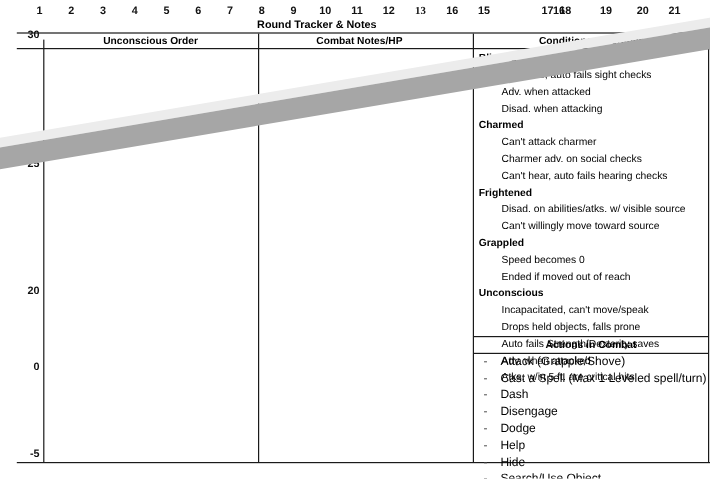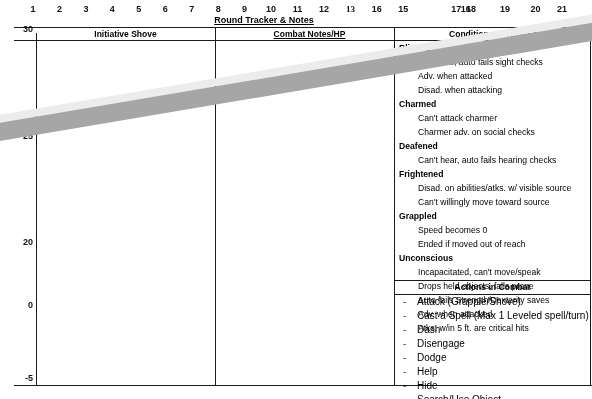--- a/index.html
+++ b/index.html
@@ -41,21 +41,20 @@
   
   #sheet-title {
     position: absolute;
     left: 0;
     top: 14px;
     width: 528px;
     text-align: center;
     font-size: 9px;
     font-weight: bold;
     line-height: 12px;
-    text-decoration: underline;
   }
 
   
   #frame {
     position: absolute;
     left: 14px;
     top: 27px;
     width: 578px;
     height: 358px;
     border-top: 1.6px solid #1a1a1a;
@@ -73,21 +72,21 @@
   .col-head-cell {
     position: absolute;
     top: 0;
     height: 12px;
     line-height: 12px;
     font-size: 8.5px;
     font-weight: bold;
     text-align: center;
   }
   .col-head-cell.c1 { left: 22px;  width: 179px; }
-  .col-head-cell.c2 { left: 206px; width: 179px; text-decoration: underline; }
+  .col-head-cell.c2 { left: 196px; width: 179px; }
   .col-head-cell.c3 { left: 380px; width: 198px; }
 
   
   .vrule {
     position: absolute;
     top: 28px;
     width: 1.3px;
     height: 357px;
     background: #1a1a1a;
   }
@@ -218,21 +217,21 @@
       <div class="round-num" style="left: 462px; text-align: center;">18</div>
       <div class="round-num" style="left: 496px;">19</div>
       <div class="round-num" style="left: 526.55px;">20</div>
       <div class="round-num" style="left: 553px;">21</div>
     </div>
 
   <div id="sheet-title">Round Tracker &amp; Notes</div>
 
   <div id="frame"></div>
   <div id="col-head">
-    <div class="col-head-cell c1">Initiative Shove</div>
+    <div class="col-head-cell c1">Unconscious Order</div>
     <div class="col-head-cell c2">Combat Notes/HP</div>
     <div class="col-head-cell c3">Conditions Reference</div>
   </div>
 
   <div class="vrule" id="vrule-axis"></div>
   <div class="vrule" id="vrule-a"></div>
   <div class="vrule" id="vrule-b"></div>
   <div class="vrule" id="vrule-right"></div>
   <div id="bottom-rule"></div>
 
@@ -245,21 +244,20 @@
     </div>
 
   <div id="conditions">
       <div class="cond-head">Blinded</div>
       <div class="cond-item">Can't see, auto fails sight checks</div>
       <div class="cond-item">Adv. when attacked</div>
       <div class="cond-item">Disad. when attacking</div>
       <div class="cond-head">Charmed</div>
       <div class="cond-item">Can't attack charmer</div>
       <div class="cond-item">Charmer adv. on social checks</div>
-      <div class="cond-head">Deafened</div>
       <div class="cond-item">Can't hear, auto fails hearing checks</div>
       <div class="cond-head">Frightened</div>
       <div class="cond-item">Disad. on abilities/atks. w/ visible source</div>
       <div class="cond-item">Can't willingly move toward source</div>
       <div class="cond-head">Grappled</div>
       <div class="cond-item">Speed becomes 0</div>
       <div class="cond-item">Ended if moved out of reach</div>
       <div class="cond-head">Unconscious</div>
       <div class="cond-item">Incapacitated, can't move/speak</div>
       <div class="cond-item">Drops held objects, falls prone</div>

